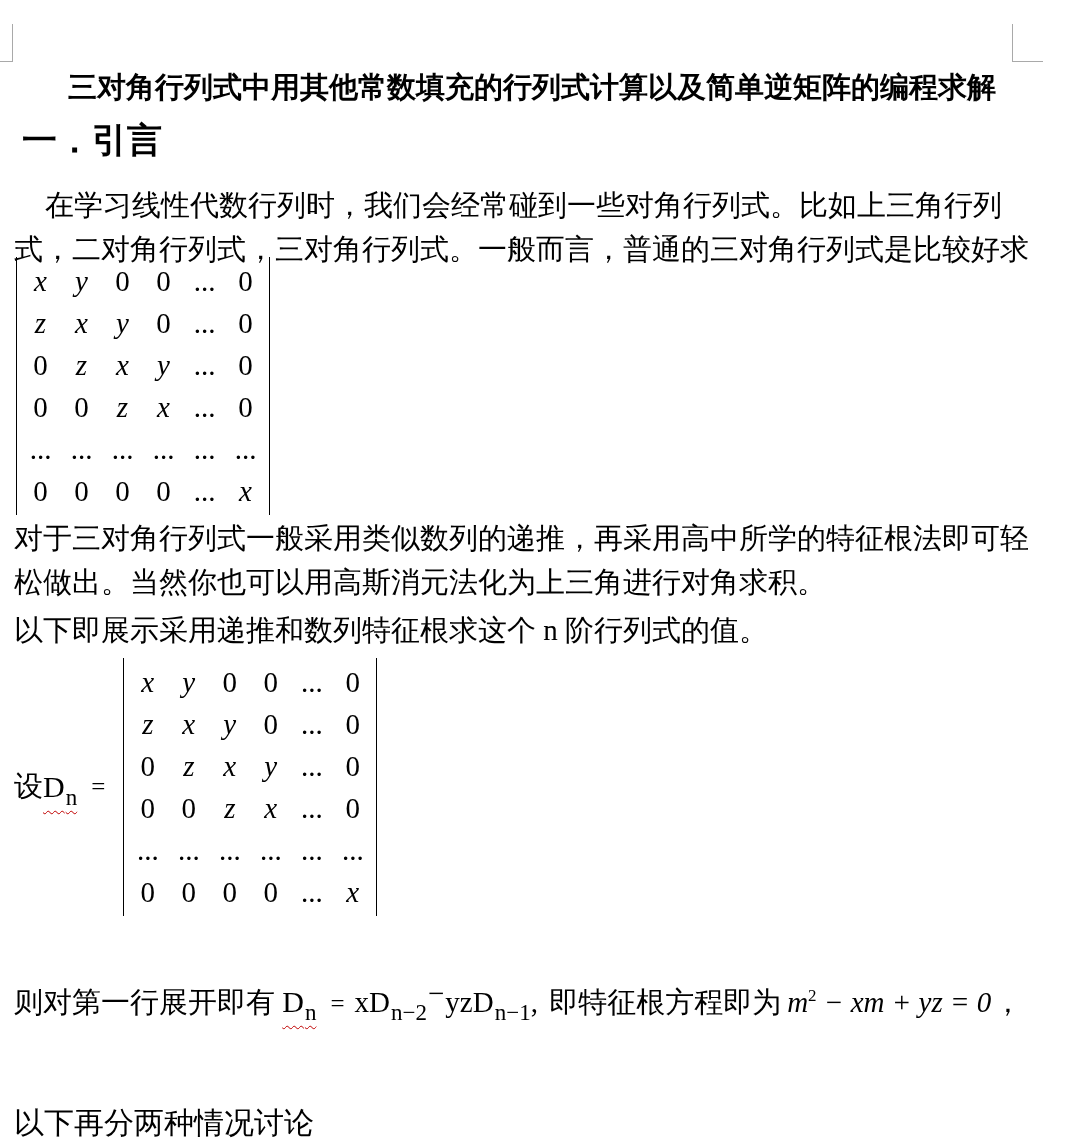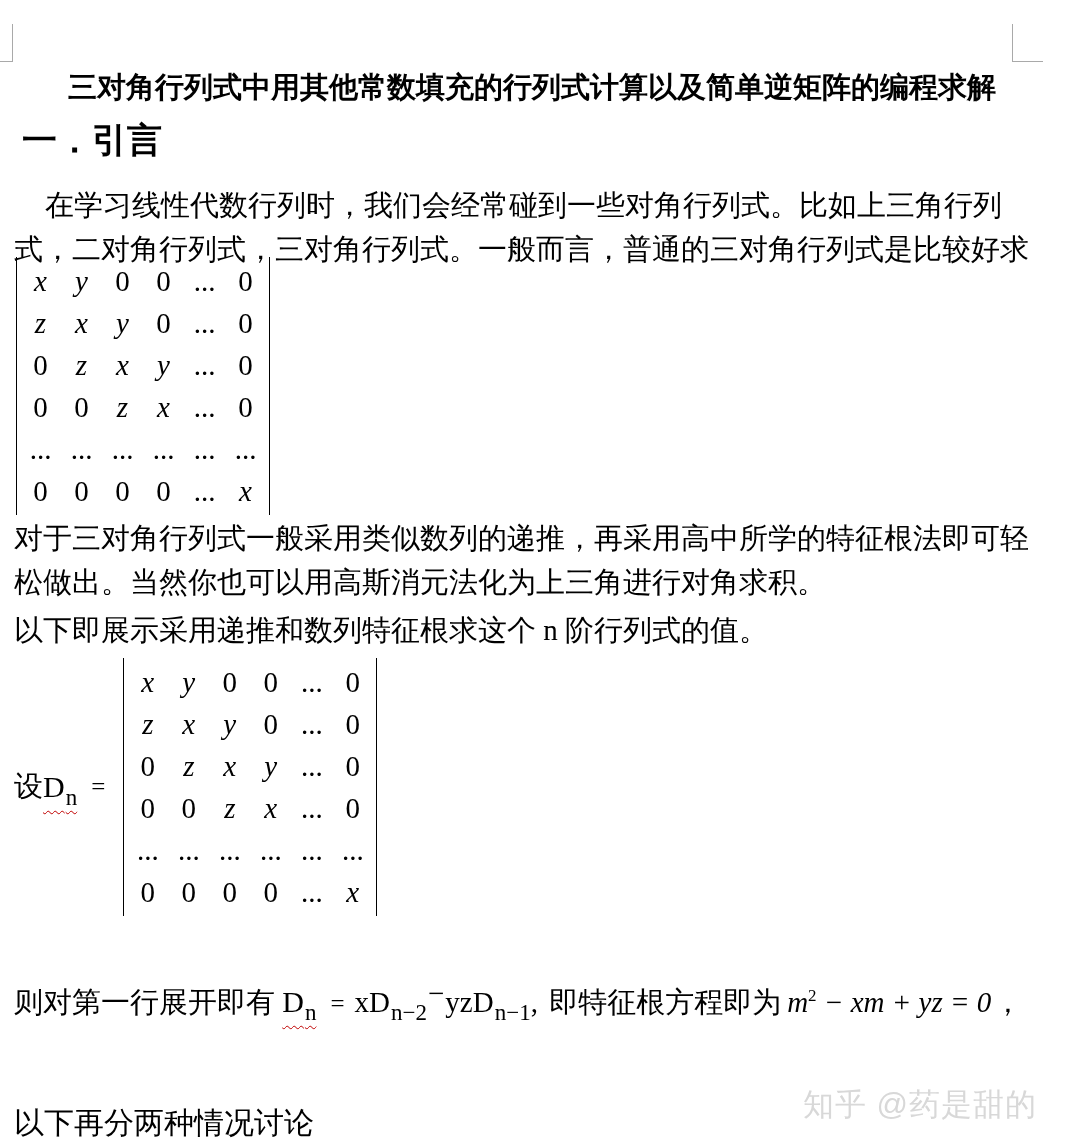--- a/index.html
+++ b/index.html
@@ -218,15 +218,14 @@
         </div>
     </div>
   </div>
 
   <p class="recurrence"><span>则对第一行展开即有</span>
     <span class="dn wavy"><span>D</span><span class="sub">n</span></span><span class="eq-sign">=</span><span class="term"><span>xD</span><span class="sub">n−2</span></span><span class="raised-minus">−</span><span class="term"><span>yzD</span><span class="sub">n−1</span></span><span class="comma">,</span>
     <span>即特征根方程即为</span><span class="matheq"><i>m</i><sup>2</sup> <span>− xm + yz = 0</span></span><span class="fwcomma">，</span></p>
 
   <p class="closing">以下再分两种情况讨论</p>
 
-  <div class="watermark">知乎 @药是甜的</div>
 
 </div>
 
 </body></html>

